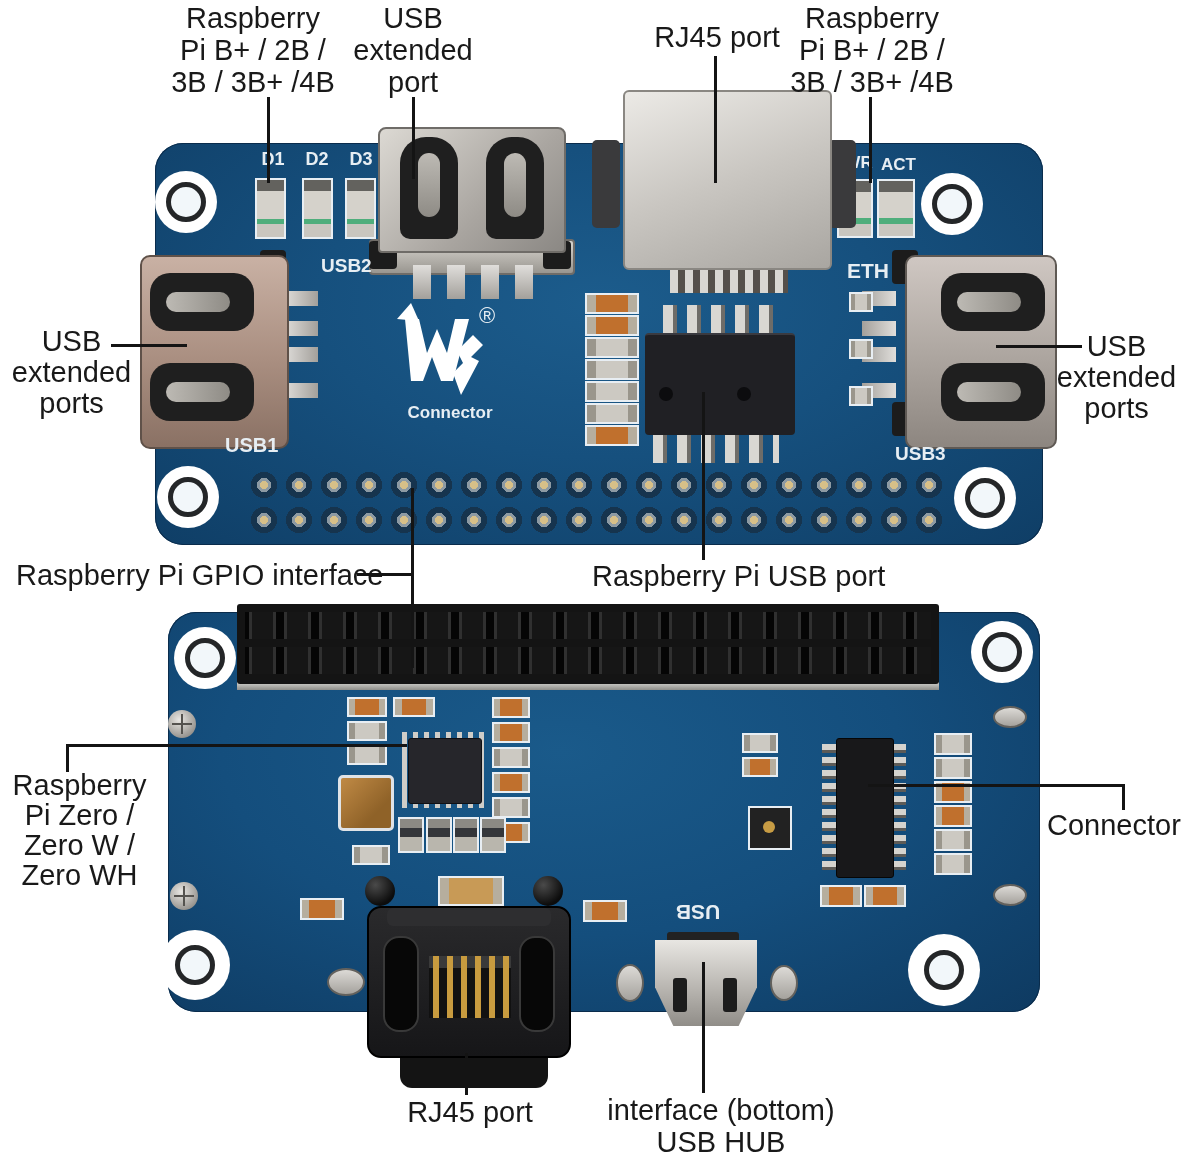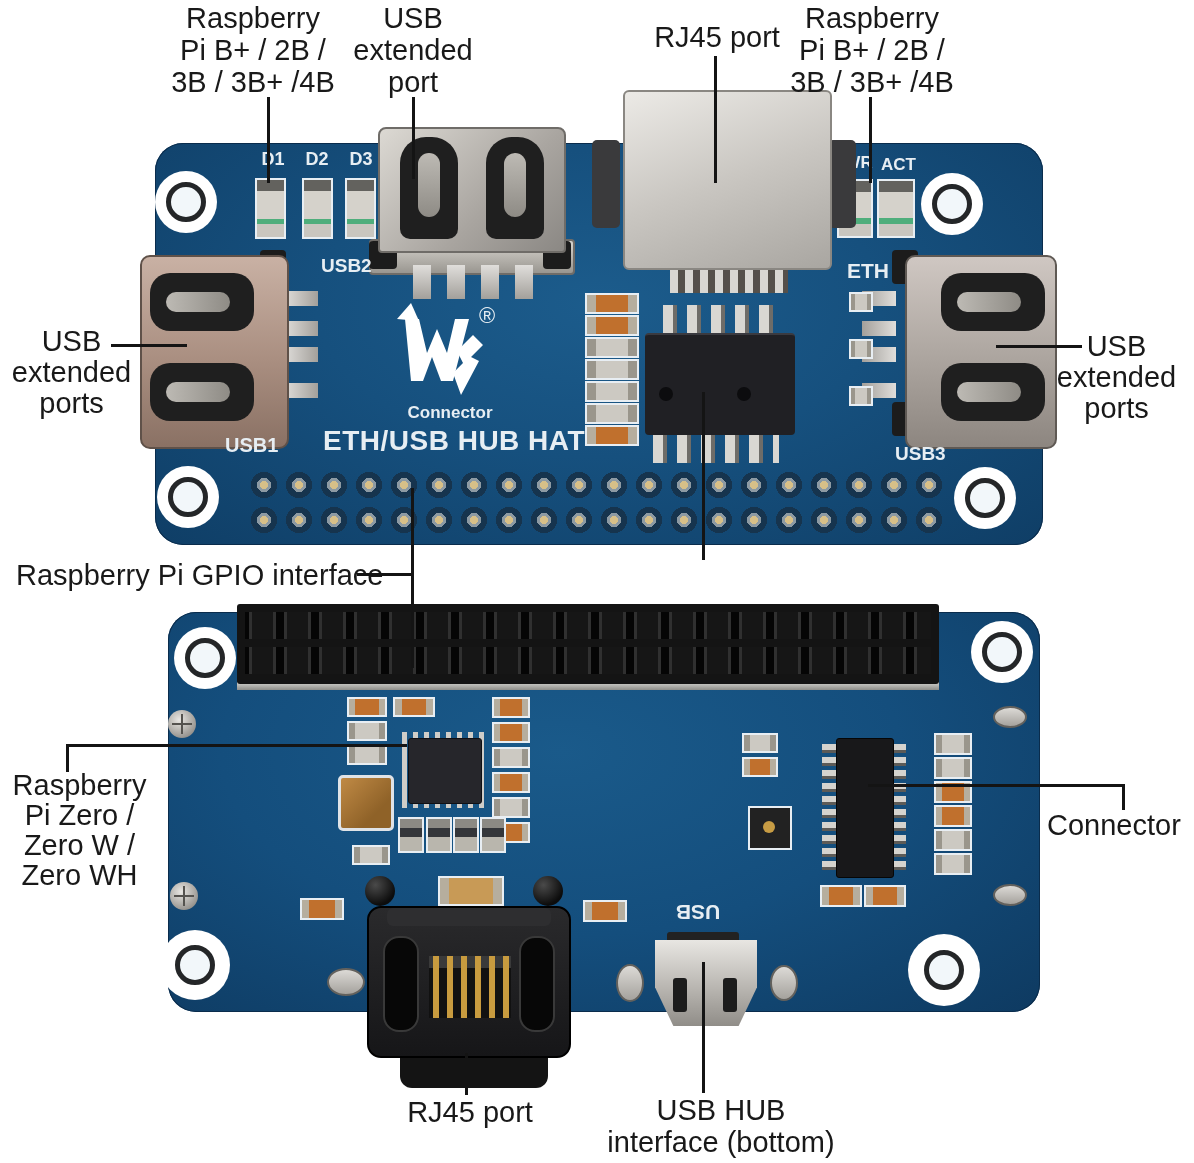--- a/index.html
+++ b/index.html
@@ -116,21 +116,20 @@
     <div class="sk" style="left:692px;top:116px;font-size:21px;">ETH</div>
     <div class="sk" style="left:740px;top:300px;font-size:19px;">USB3</div>
 
     <svg class="abs" style="left:240px;top:158px;" width="100" height="96" viewBox="0 0 100 96">
       <polygon points="2,18 16,2 24,20" fill="#fff"></polygon>
       <path d="M10 18 L24 18 L32 52 L42 28 L52 52 L60 18 L74 18 L58 80 L46 80 L37 56 L28 80 L16 80 Z" fill="#fff"></path>
       <path d="M62 50 L78 34 L88 44 L76 56 L84 60 L66 94 L58 72 L68 62 Z" fill="#fff"></path>
     </svg>
     <div class="sk" style="left:324px;top:160px;font-size:22px;font-weight:normal;">®</div>
     <div class="sk" style="left:230px;top:260px;width:130px;font-size:17px;text-align:center;">Connector</div>
-    <div class="sk" style="left:168px;top:282px;width:270px;font-size:28px;letter-spacing:.5px;">ETH/USB HUB HAT</div>
 
     <div class="smd smd-or" style="left:430px;top:150px;width:50px;height:17px;"></div>
     <div class="smd smd-or" style="left:430px;top:172px;width:50px;height:17px;"></div>
     <div class="smd smd-sl" style="left:430px;top:194px;width:50px;height:17px;"></div>
     <div class="smd smd-sl" style="left:430px;top:216px;width:50px;height:17px;"></div>
     <div class="smd smd-sl" style="left:430px;top:238px;width:50px;height:17px;"></div>
     <div class="smd smd-sl" style="left:430px;top:260px;width:50px;height:17px;"></div>
     <div class="smd smd-or" style="left:430px;top:282px;width:50px;height:17px;"></div>
 
     <div class="smd smd-sl" style="left:694px;top:149px;width:20px;height:16px;"></div>
@@ -249,31 +248,32 @@
     <div>USB</div>
     <div>extended</div>
     <div>ports</div>
   </div>
   <div class="ann" style="left:1045px;top:331px;width:143px;line-height:31px;">
     <div>USB</div>
     <div>extended</div>
     <div>ports</div>
   </div>
   <div class="ann ann-l" style="left:16px;top:559px;width:360px;">Raspberry Pi GPIO interface</div>
+  <div class="ann" style="left:592px;top:560px;width:260px;">Raspberry Pi USB port</div>
   <div class="ann" style="left:2px;top:770px;width:155px;line-height:30px;">
     <div>Raspberry</div>
     <div>Pi Zero /</div>
     <div>Zero W /</div>
     <div>Zero WH</div>
   </div>
   <div class="ann ann-l" style="left:1047px;top:809px;width:150px;">Connector</div>
   <div class="ann" style="left:385px;top:1096px;width:170px;">RJ45 port</div>
   <div class="ann" style="left:590px;top:1094px;width:262px;">
+    <div>interface (bottom)</div>
     <div>USB HUB</div>
-    <div>interface (bottom)</div>
   </div>
 
   <div class="callout cv" style="left:267px;top:97px;height:86px;"></div>
   <div class="callout cv" style="left:412px;top:97px;height:82px;"></div>
   <div class="callout cv" style="left:714px;top:56px;height:127px;"></div>
   <div class="callout cv" style="left:869px;top:97px;height:86px;"></div>
   <div class="callout ch" style="left:111px;top:344px;width:76px;"></div>
   <div class="callout ch" style="left:996px;top:345px;width:86px;"></div>
   <div class="callout ch" style="left:357px;top:573px;width:57px;"></div>
   <div class="callout cv" style="left:411px;top:488px;height:180px;"></div>

